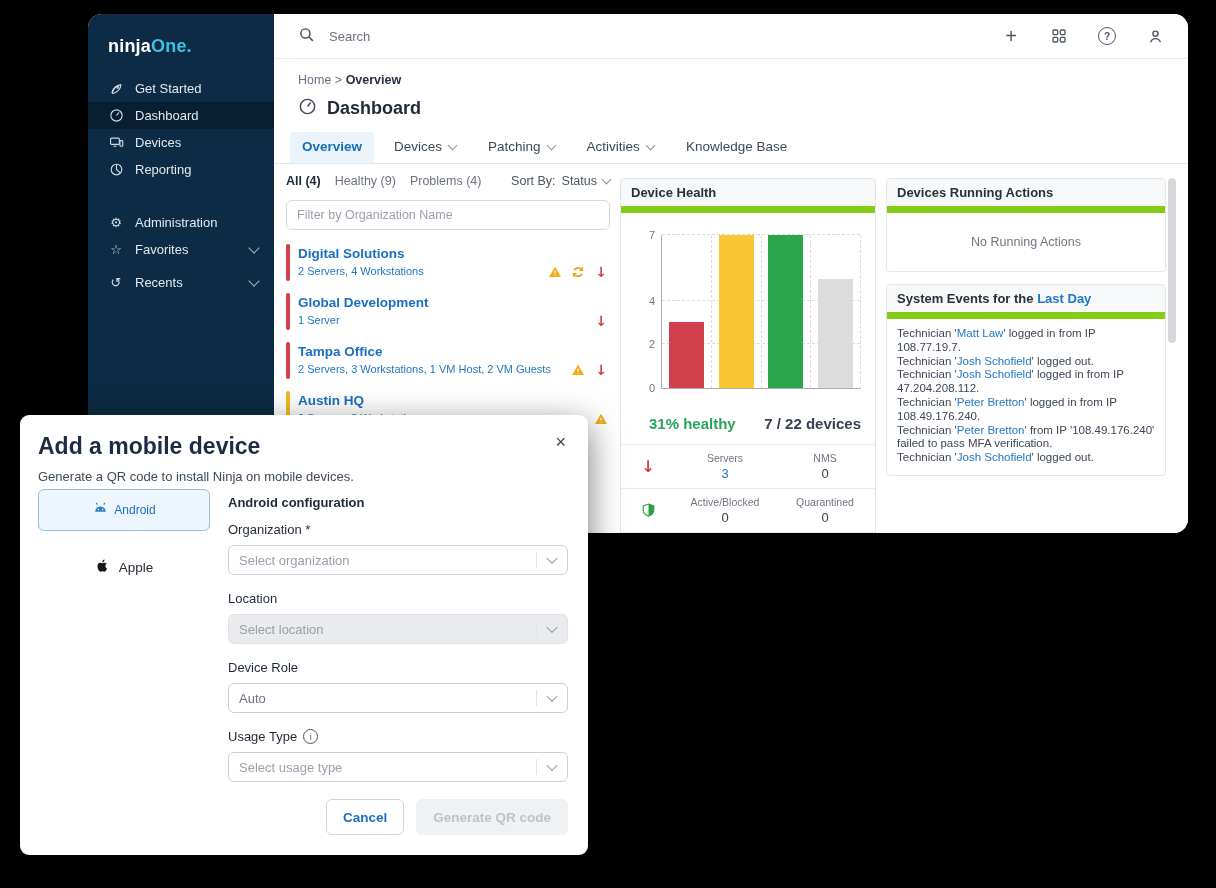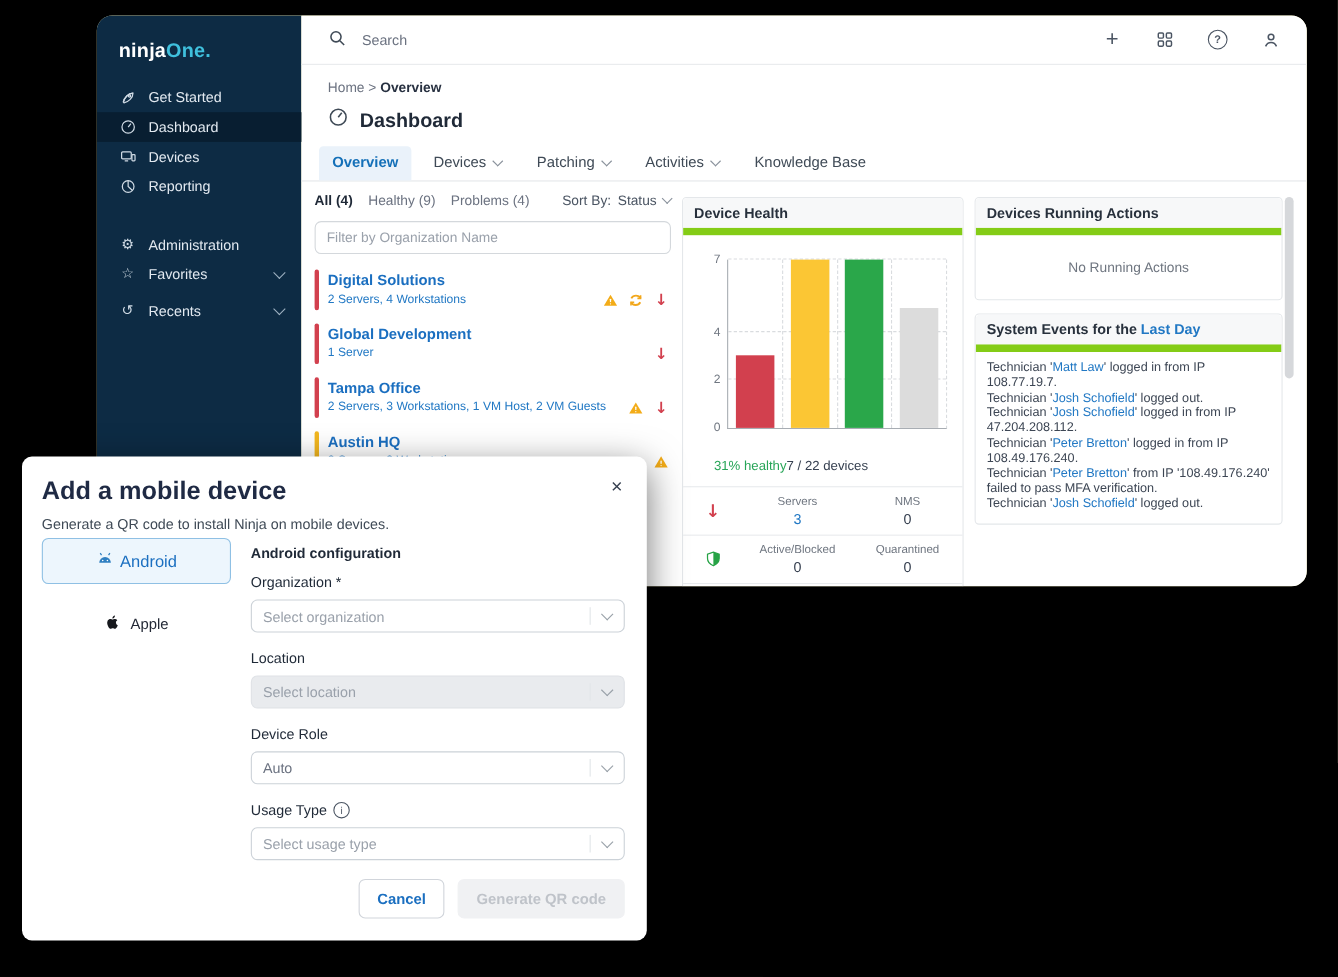--- a/index.html
+++ b/index.html
@@ -53,21 +53,21 @@
   .panel{border:1px solid #e4e7ea;border-radius:4px;background:#fff;box-sizing:border-box;}
   .panel-h{background:#f7f8f9;border-bottom:7px solid #84cc16;padding:6px 10px;font-size:13px;font-weight:700;color:#27303c;border-radius:4px 4px 0 0;}
   .col-health{position:absolute;left:346px;top:14px;width:256px;height:380px;}
   .chart-wrap{position:relative;padding:22px 14px 0 40px;height:170px;}
   .plot{position:relative;height:153px;border-left:1px solid #a8adb3;border-bottom:1px solid #a8adb3;border-right:1px dashed #d9dcdf;display:flex;align-items:flex-end;}
   .grid{position:absolute;left:0;right:0;border-top:1px dashed #d9dcdf;}
   .bar-col{flex:1;height:100%;display:flex;align-items:flex-end;justify-content:center;position:relative;}
   .bar-col + .bar-col{border-left:1px dashed #d9dcdf;}
   .bar{width:72%;}
   .ytick{position:absolute;right:calc(100% + 7px);transform:translateY(50%);font-size:11px;color:#6f7680;}
-  .dh-foot{display:flex;padding:10px 14px 12px 28px;font-size:12px;font-weight:400;}
+  .dh-foot{display:flex;justify-content:space-between;padding:10px 14px 12px 28px;font-size:15px;font-weight:700;}
   .dh-foot .healthy{color:#28a558;}
   .dh-foot .devcount{color:#374151;}
   .stat-row{display:flex;align-items:center;border-top:1px solid #e8eaed;padding:7px 0;}
   .stat-icon{width:54px;display:flex;justify-content:center;align-items:center;}
   .stat-cell{flex:1;text-align:center;}
   .stat-lbl{font-size:10.5px;color:#6f7680;}
   .stat-val{font-size:13px;color:#374151;margin-top:2px;}
   .stat-val.link{color:#2178c4;cursor:pointer;}
   
   .col-right{position:absolute;left:612px;top:14px;width:280px;}
@@ -75,21 +75,21 @@
   .ev-title a{color:#2178c4;cursor:pointer;text-decoration:none;}
   .events{padding:8px 10px 10px;font-size:11.5px;line-height:1.2;color:#3d4654;}
   .events a{color:#2178c4;text-decoration:none;cursor:pointer;}
   .scroll-thumb{position:absolute;left:894px;top:14px;width:8px;height:165px;background:#d6d8db;border-radius:4px;cursor:pointer;}
   
   .modal{position:absolute;left:20px;top:415px;width:568px;height:440px;background:#fff;border-radius:9px;box-shadow:0 10px 34px rgba(0,0,0,.55);z-index:5;}
   .m-close{position:absolute;right:22px;top:18px;font-size:18px;color:#374151;cursor:pointer;line-height:1;}
   .m-title{position:absolute;left:18px;top:18px;font-size:23px;font-weight:700;color:#1f2a44;}
   .m-sub{position:absolute;left:18px;top:54px;font-size:13px;color:#3f4a56;}
   .m-left{position:absolute;left:18px;top:74px;width:172px;}
-  .plat-btn{height:40px;border:1px solid #8fc0e4;background:#edf6fd;border-radius:6px;display:flex;align-items:center;justify-content:center;gap:5px;color:#1b6fc0;font-size:15px;font-weight:400;cursor:pointer;}
+  .plat-btn{height:40px;border:1px solid #8fc0e4;background:#edf6fd;border-radius:6px;display:flex;align-items:center;justify-content:center;gap:5px;color:#1b6fc0;font-size:12px;font-weight:400;cursor:pointer;}
   .plat-apple{height:40px;margin-top:16px;display:flex;align-items:center;justify-content:center;gap:9px;color:#232936;font-size:13.5px;cursor:pointer;}
   .m-right{position:absolute;left:208px;top:80px;width:340px;}
   .m-section{font-size:13px;font-weight:700;color:#1f2937;}
   .f-label{font-size:13px;color:#1f2937;margin:16px 0 8px;display:flex;align-items:center;gap:6px;}
   .select{position:relative;height:30px;border:1px solid #ccd2d8;border-radius:6px;background:#fff;display:flex;align-items:center;padding:0 10px;font-size:13px;color:#9aa1ab;cursor:pointer;box-sizing:border-box;}
   .select.disabled{background:#e9ebee;border-color:#dfe2e6;}
   .select .sdiv{position:absolute;right:30px;top:6px;bottom:6px;width:1px;background:#e2e5e9;}
   .select .schev{position:absolute;right:11px;top:50%;width:7px;height:7px;border-right:1.5px solid #98a0a8;border-bottom:1.5px solid #98a0a8;transform:translateY(-70%) rotate(45deg);}
   .select .val{color:#6b7280;}
   .iicon{width:13px;height:13px;border:1.3px solid #4b5563;border-radius:50%;display:inline-flex;align-items:center;justify-content:center;font-size:9px;color:#4b5563;font-style:normal;}

